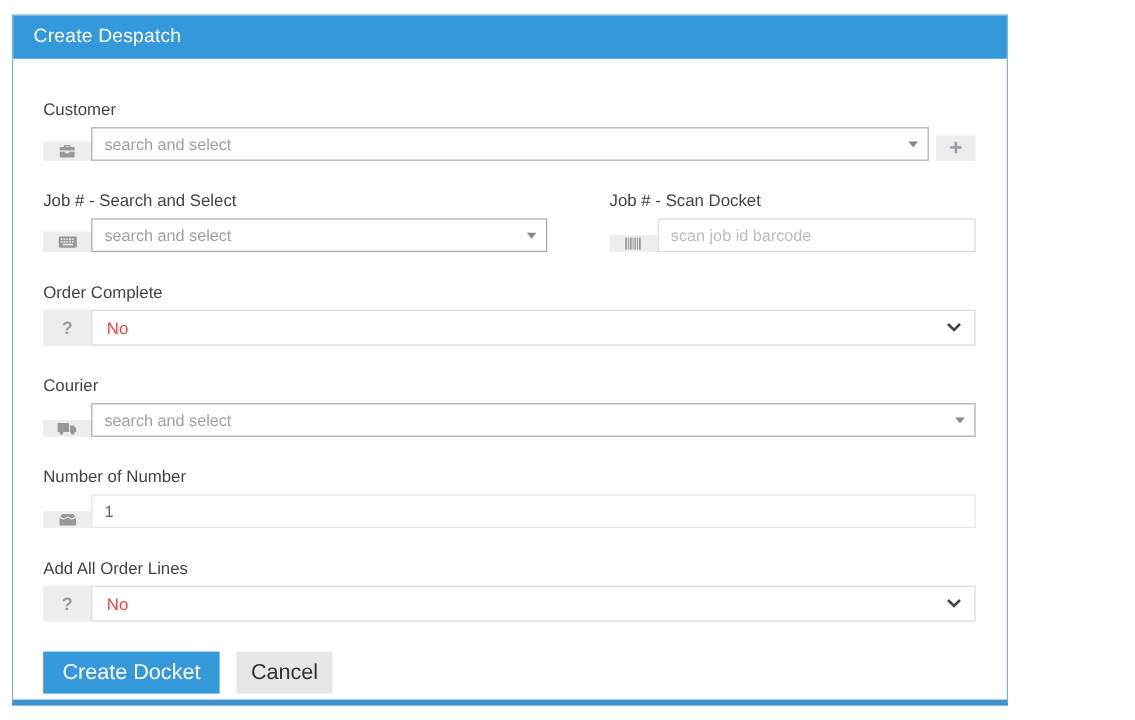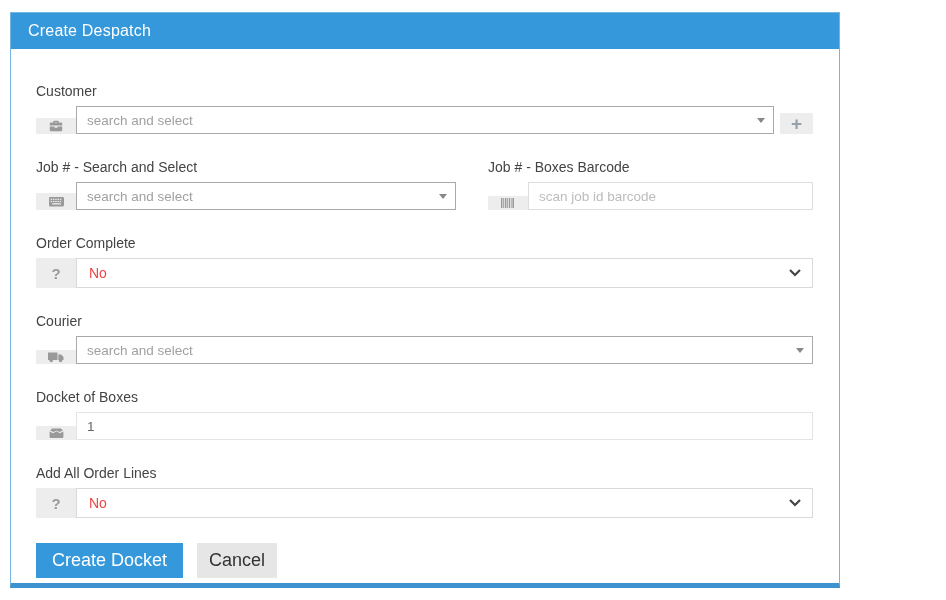--- a/index.html
+++ b/index.html
@@ -31,21 +31,21 @@
     padding: 34px 26px 0 25px;
   }
   .row { margin-bottom: 25px; }
   .field-label {
     font-size: 14px;
     line-height: 16px;
     color: #444;
     margin-bottom: 7px;
   }
   .input-group { display: flex; align-items: flex-end; }
-  .two-col { display: flex; }
+  .two-col { display: flex; gap: 20px; }
   .two-col .col-left  { width: 420px; margin-right: 32px; }
   .two-col .col-right { flex: 1; }
 
   .addon {
     width: 40px;
     background: #ededed;
     display: flex;
     align-items: center;
     justify-content: center;
     color: #999;
@@ -188,21 +188,21 @@
               </g>
             </svg>
           </span>
           <span class="s2-wrap">
             <input class="s2-input" type="text" placeholder="search and select" style="">
             <span class="s2-caret"></span>
           </span>
         </div>
       </div>
       <div class="col-right">
-        <div class="field-label">Job # - Boxes Barcode</div>
+        <div class="field-label">Job # - Scan Docket</div>
         <div class="input-group">
           <span class="addon">
             <svg class="icn" width="16" height="14" viewBox="0 0 16 14" fill="#9a9a9a">
               <rect x="1" y="2" width="1.4" height="10"></rect>
               <rect x="3.2" y="2" width="0.8" height="10"></rect>
               <rect x="4.8" y="2" width="1.6" height="10"></rect>
               <rect x="7.2" y="2" width="0.8" height="10"></rect>
               <rect x="8.8" y="2" width="1.2" height="10"></rect>
               <rect x="10.8" y="2" width="0.8" height="10"></rect>
               <rect x="12.4" y="2" width="1.6" height="10"></rect>
@@ -242,21 +242,21 @@
           </svg>
         </span>
         <span class="s2-wrap">
           <input class="s2-input" type="text" placeholder="search and select" style="">
           <span class="s2-caret"></span>
         </span>
       </div>
     </div>
 
     <div class="row">
-      <div class="field-label">Docket of Boxes</div>
+      <div class="field-label">Number of Number</div>
       <div class="input-group">
         <span class="addon">
           <svg class="icn" width="17" height="14" viewBox="0 0 17 14" fill="#999">
             <path d="M2.2 4.6 4 2.4h9l1.8 2.2-3.4 1.5-2.9-1.6-2.9 1.6z"></path>
             <path d="M1.6 5.6l3.5 1.6 3.4-1.9 3.4 1.9 3.5-1.6V11c0 .5-.4.9-.9.9H2.5c-.5 0-.9-.4-.9-.9V5.6z"></path>
           </svg>
         </span>
         <input class="plain-input num" type="text" value="1" style="">
       </div>
     </div>

